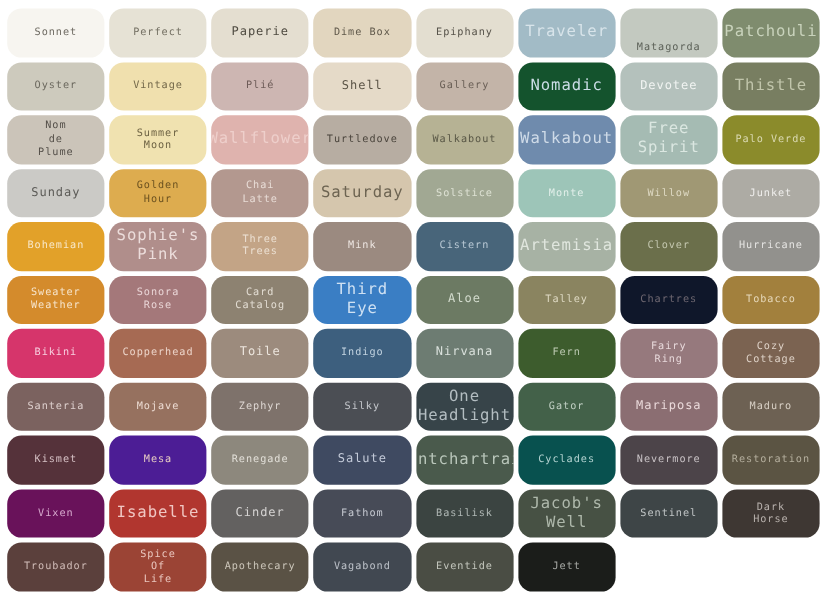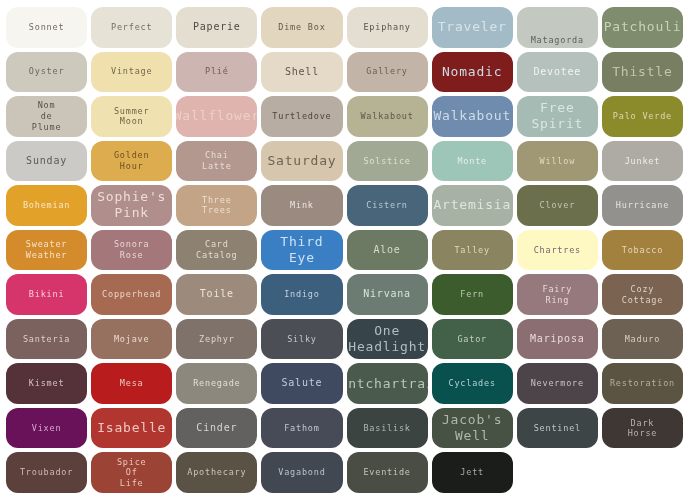--- a/index.html
+++ b/index.html
@@ -80,21 +80,21 @@
     </div>
     <div class="swatch" style="background: rgb(205, 182, 178);">
       <span class="swatch-label fs-md" style="color: rgb(109, 92, 88);">Plié</span>
     </div>
     <div class="swatch" style="background: rgb(229, 218, 200);">
       <span class="swatch-label fs-lg" style="color: rgb(93, 86, 72);">Shell</span>
     </div>
     <div class="swatch" style="background: rgb(195, 180, 168);">
       <span class="swatch-label fs-md" style="color: rgb(107, 96, 87);">Gallery</span>
     </div>
-    <div class="swatch" style="background: #7f1d1d;">
+    <div class="swatch" style="background: #14532d;">
       <span class="swatch-label fs-sm" style="color: rgb(203, 221, 230);">Nomadic</span>
     </div>
     <div class="swatch" style="background: rgb(180, 193, 188);">
       <span class="swatch-label fs-lg" style="color: rgb(241, 244, 242);">Devotee</span>
     </div>
     <div class="swatch" style="background: rgb(120, 126, 97);">
       <span class="swatch-label fs-sm" style="color: rgb(193, 197, 171);">Thistle</span>
     </div>
     <div class="swatch" style="background: rgb(203, 196, 185);">
       <span class="swatch-label fs-md" style="color: rgb(85, 80, 74);">Nom
@@ -190,21 +190,21 @@
     </div>
     <div class="swatch" style="background: rgb(58, 126, 196);">
       <span class="swatch-label fs-sm" style="color: rgb(207, 225, 243);">Third Eye</span>
     </div>
     <div class="swatch" style="background: rgb(108, 122, 99);">
       <span class="swatch-label fs-lg" style="color: rgb(211, 219, 205);">Aloe</span>
     </div>
     <div class="swatch" style="background: rgb(138, 132, 96);">
       <span class="swatch-label fs-md" style="color: rgb(222, 217, 194);">Talley</span>
     </div>
-    <div class="swatch" style="background: #fef9c3;">
+    <div class="swatch" style="background: #0f172a;">
       <span class="swatch-label fs-md" style="color: rgb(110, 103, 112);">Chartres</span>
     </div>
     <div class="swatch" style="background: rgb(162, 128, 61);">
       <span class="swatch-label fs-md" style="color: rgb(230, 215, 185);">Tobacco</span>
     </div>
     <div class="swatch" style="background: rgb(214, 53, 107);">
       <span class="swatch-label fs-md" style="color: rgb(247, 206, 222);">Bikini</span>
     </div>
     <div class="swatch" style="background: rgb(166, 106, 83);">
       <span class="swatch-label fs-md" style="color: rgb(236, 212, 201);">Copperhead</span>
@@ -250,21 +250,21 @@
     </div>
     <div class="swatch" style="background: rgb(139, 110, 114);">
       <span class="swatch-label fs-lg" style="color: rgb(234, 217, 218);">Mariposa</span>
     </div>
     <div class="swatch" style="background: rgb(109, 97, 83);">
       <span class="swatch-label fs-md" style="color: rgb(215, 207, 196);">Maduro</span>
     </div>
     <div class="swatch" style="background: rgb(85, 50, 58);">
       <span class="swatch-label fs-md" style="color: rgb(214, 193, 197);">Kismet</span>
     </div>
-    <div class="swatch" style="background: #b91c1c;">
+    <div class="swatch" style="background: #4c1d95;">
       <span class="swatch-label fs-md" style="color: rgb(230, 203, 194);">Mesa</span>
     </div>
     <div class="swatch" style="background: rgb(141, 136, 125);">
       <span class="swatch-label fs-md" style="color: rgb(226, 223, 216);">Renegade</span>
     </div>
     <div class="swatch" style="background: rgb(63, 74, 97);">
       <span class="swatch-label fs-lg" style="color: rgb(196, 203, 217);">Salute</span>
     </div>
     <div class="swatch" style="background: rgb(74, 90, 76);">
       <span class="swatch-label fs-sm" style="color: rgb(185, 198, 186);">Pontchartrain</span>

